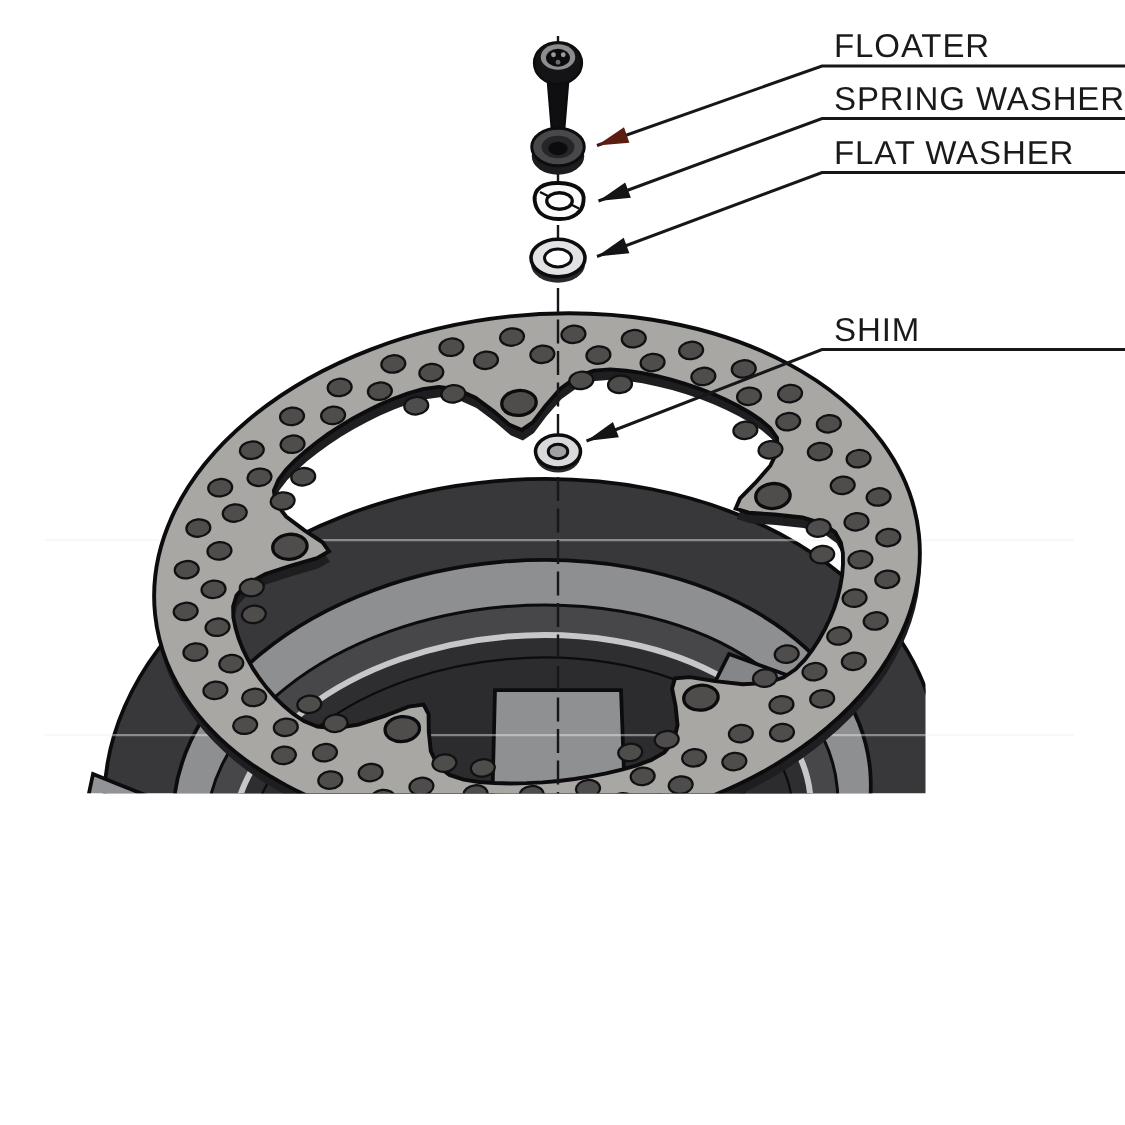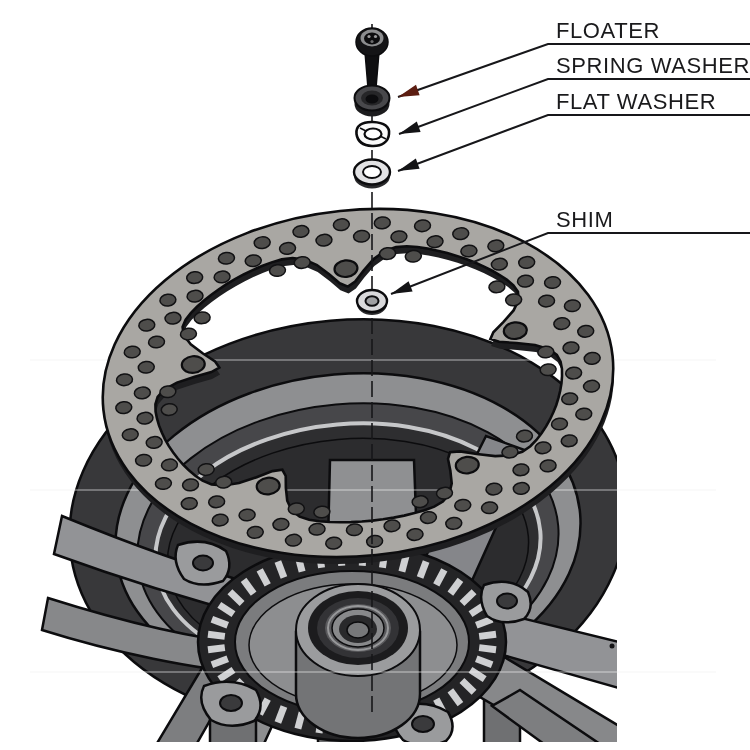--- a/index.html
+++ b/index.html
@@ -1,16 +1,16 @@
 <!DOCTYPE html>
 <html><head>
 <meta charset="utf-8">
 <style>
   html,body{margin:0;padding:0;background:#ffffff;}
-  .stage{width:750px;height:750px;position:relative;background:#ffffff;overflow:hidden;
+  .stage{width:750px;height:529px;position:relative;background:#ffffff;overflow:hidden;
          font-family:"Liberation Sans",sans-serif;}
   svg{display:block;}
   .callout-text{font-family:"Liberation Sans",sans-serif;font-size:22px;fill:#1a1a1c;
                 letter-spacing:0.6px;font-weight:500;}
   .outline{stroke:#0c0c0e;}
 </style>
 </head>
 <body>
 
 <div class="stage">

